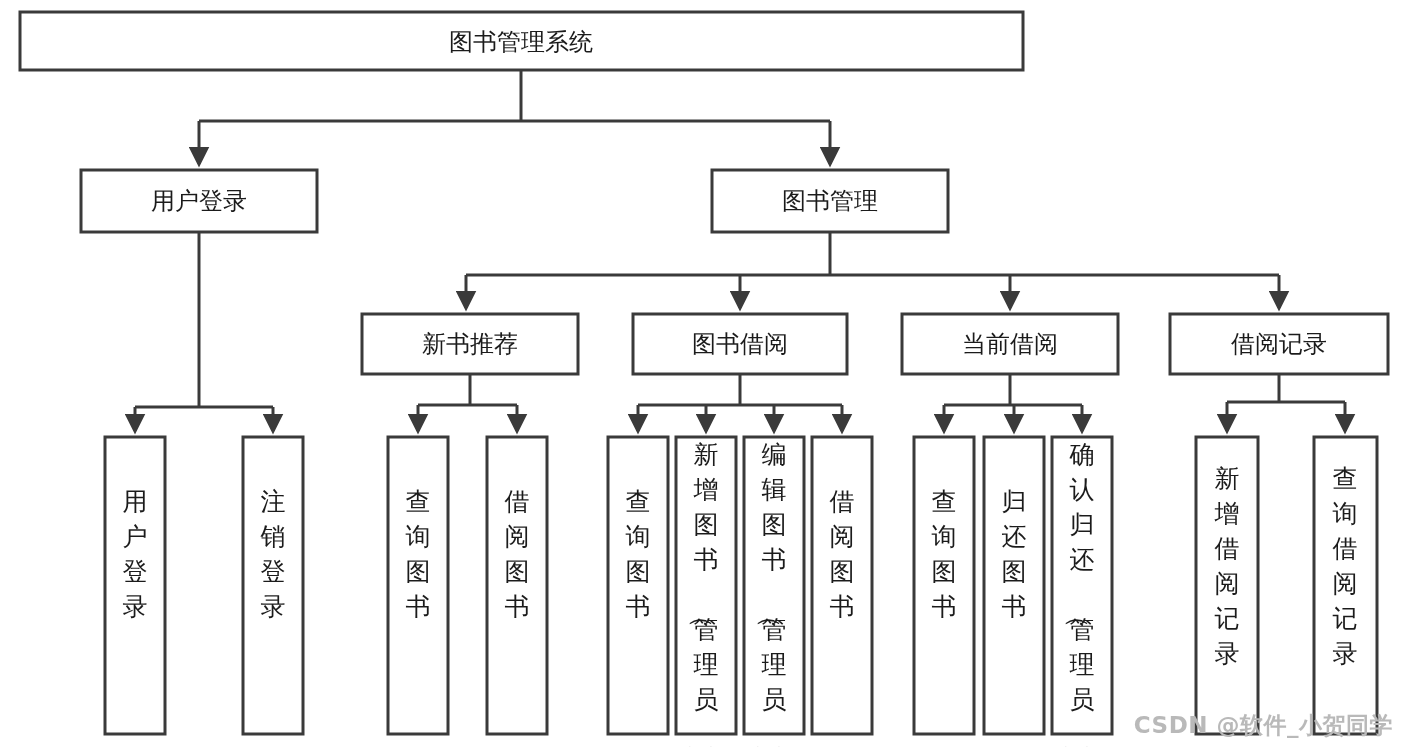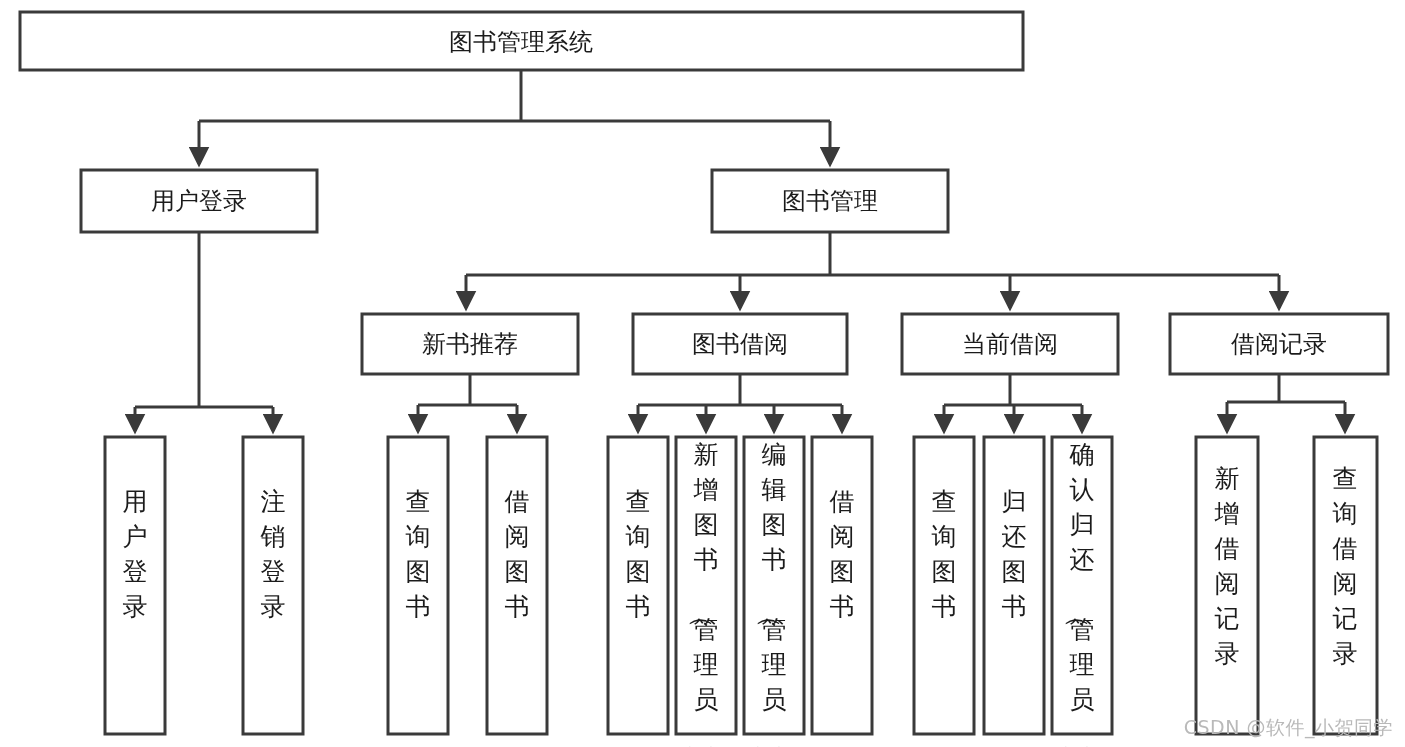--- a/index.html
+++ b/index.html
@@ -42,24 +42,25 @@
   .edge-line {
     stroke: #3a3a3a;
     stroke-width: 3;
     fill: none;
   }
   .watermark {
     position: absolute;
     right: 12px;
     bottom: 6px;
     font-family: "DejaVu Sans", "Liberation Sans", sans-serif;
-    font-size: 19px;
+    font-size: 23px;
     color: #b9b9b9;
     white-space: nowrap;
     letter-spacing: 0.5px;
+    font-weight: bold;
   }
 </style>
 </head>
 <body>
 
 <svg id="diagram" viewBox="0 0 1405 747">
   <defs>
     <marker id="arrow" viewBox="0 0 12 12" refX="10" refY="6" markerWidth="7" markerHeight="7" orient="auto-start-reverse">
       <path d="M 0 0 L 12 6 L 0 12 z" fill="#3a3a3a"></path>
     </marker>

